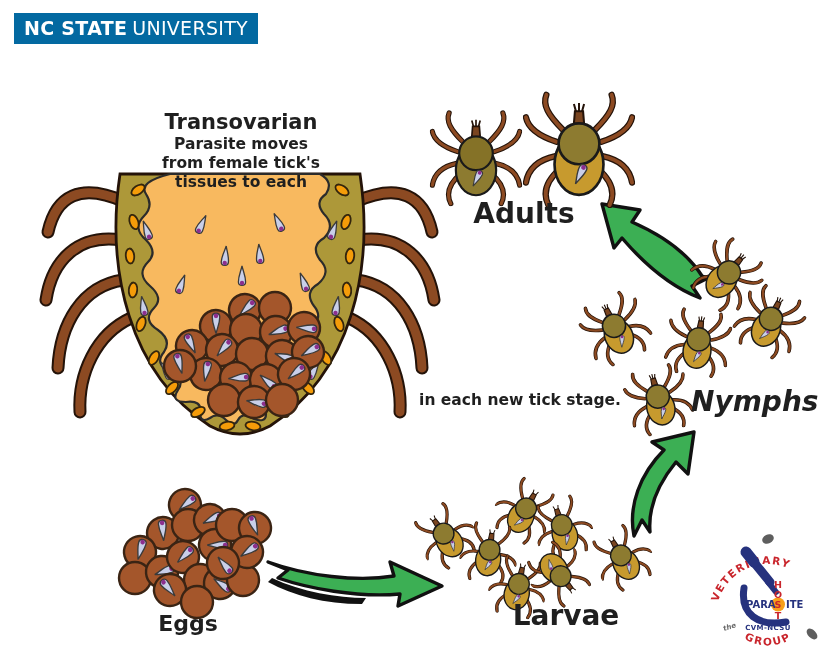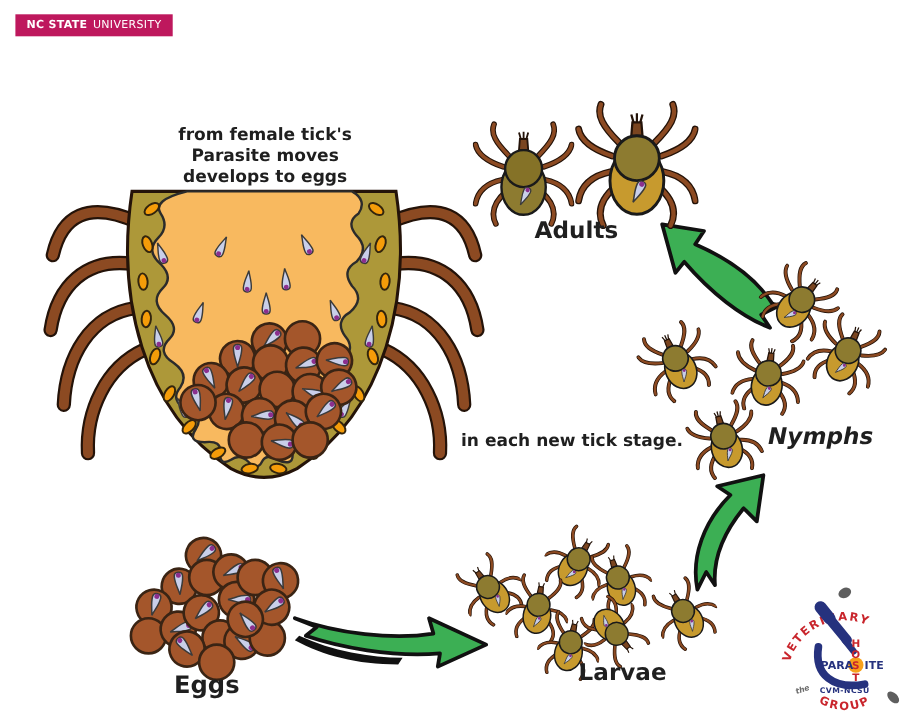--- a/index.html
+++ b/index.html
@@ -1,27 +1,27 @@
 <!DOCTYPE html>
 <html><head>
 <meta charset="utf-8">
 <style>
   html,body{margin:0;padding:0;background:#fff;}
   .canvas{position:relative;width:840px;height:660px;background:#fff;overflow:hidden;
           font-family:"DejaVu Sans","Liberation Sans",sans-serif;color:#1f1f1f;}
   .scene{position:absolute;left:0;top:0;width:840px;height:660px;overflow:visible;}
-  .badge{position:absolute;left:14px;top:13px;background:#be185d;color:#fff;
-         padding:4px 10px 5px 10px;font-size:10px;letter-spacing:.3px;white-space:nowrap;}
+  .badge{position:absolute;left:14px;top:13px;background:#0369a1;color:#fff;
+         padding:4px 10px 5px 10px;font-size:19px;letter-spacing:.3px;white-space:nowrap;}
   .badge b{font-weight:700;margin-right:5px;}
   .badge span{font-weight:400;}
   .title{position:absolute;left:0;right:0;top:24px;text-align:center;
          font-size:38px;font-weight:800;letter-spacing:.5px;}
   .note{position:absolute;text-align:center;line-height:19px;font-weight:700;font-size:15.5px;}
   .note h3{margin:0 0 3px 0;font-size:21px;font-weight:800;}
-  .stage{position:absolute;text-align:center;font-size:21px;font-weight:800;}
+  .stage{position:absolute;text-align:center;font-size:28px;font-weight:800;}
   
   .legOut{stroke:#241309;stroke-width:13;fill:none;stroke-linecap:round;}
   .legIn{stroke:#8C4A22;stroke-width:9;fill:none;stroke-linecap:round;}
   .tickLegOut{stroke:#241309;stroke-width:6.2;fill:none;stroke-linecap:round;}
   .tickLegIn{stroke:#8C4A22;stroke-width:3.8;fill:none;stroke-linecap:round;}
   .arrow{fill:#3CAF54;stroke:#111;stroke-width:3.4;stroke-linejoin:round;}
   .logo-arc{fill:#C9252C;font-weight:700;font-size:10.5px;letter-spacing:1.6px;}
   .cw-navy{fill:#26327E;font-weight:800;font-size:10px;}
   .cw-red{fill:#C9252C;font-weight:800;font-size:9.5px;text-anchor:middle;}
   .cw-sub{fill:#26327E;font-weight:800;font-size:7px;text-anchor:middle;letter-spacing:.4px;}
@@ -272,23 +272,24 @@
       <text class="cw-sub" x="66" y="100">CVM-NCSU</text>
     </g>
   </svg>
 
   <div class="badge">
     <b>NC STATE</b><span>UNIVERSITY</span>
   </div>
 
 
   <div class="note" style="left:116px;top:113px;width:250px;">
+    <h3>Transovarian</h3>
+    <div>Parasite moves</div>
     <div>from female tick's</div>
-    <div>Parasite moves</div>
-    <div>develops to eggs</div>
+    <div>tissues to each</div>
   </div>
 
   <div class="note" style="left:394px;top:391px;width:252px;">
     <div>in each new tick stage.</div>
   </div>
 
   <div class="stage" style="left:469px;top:197px;width:110px;">Adults</div>
   <div class="stage" style="left:691px;top:385px;width:110px;font-style:italic;">Nymphs</div>
   <div class="stage" style="left:138px;top:611px;width:100px;font-size:22px;">Eggs</div>
   <div class="stage" style="left:511px;top:599px;width:110px;">Larvae</div>

